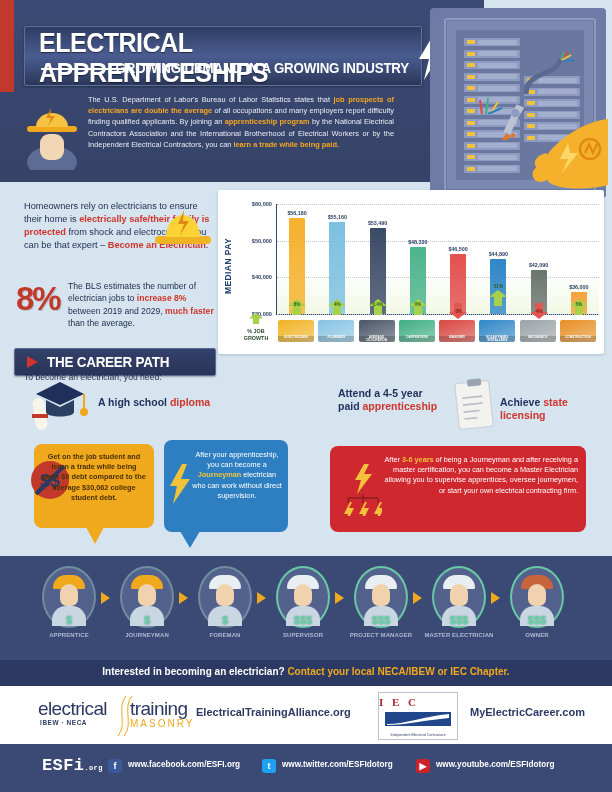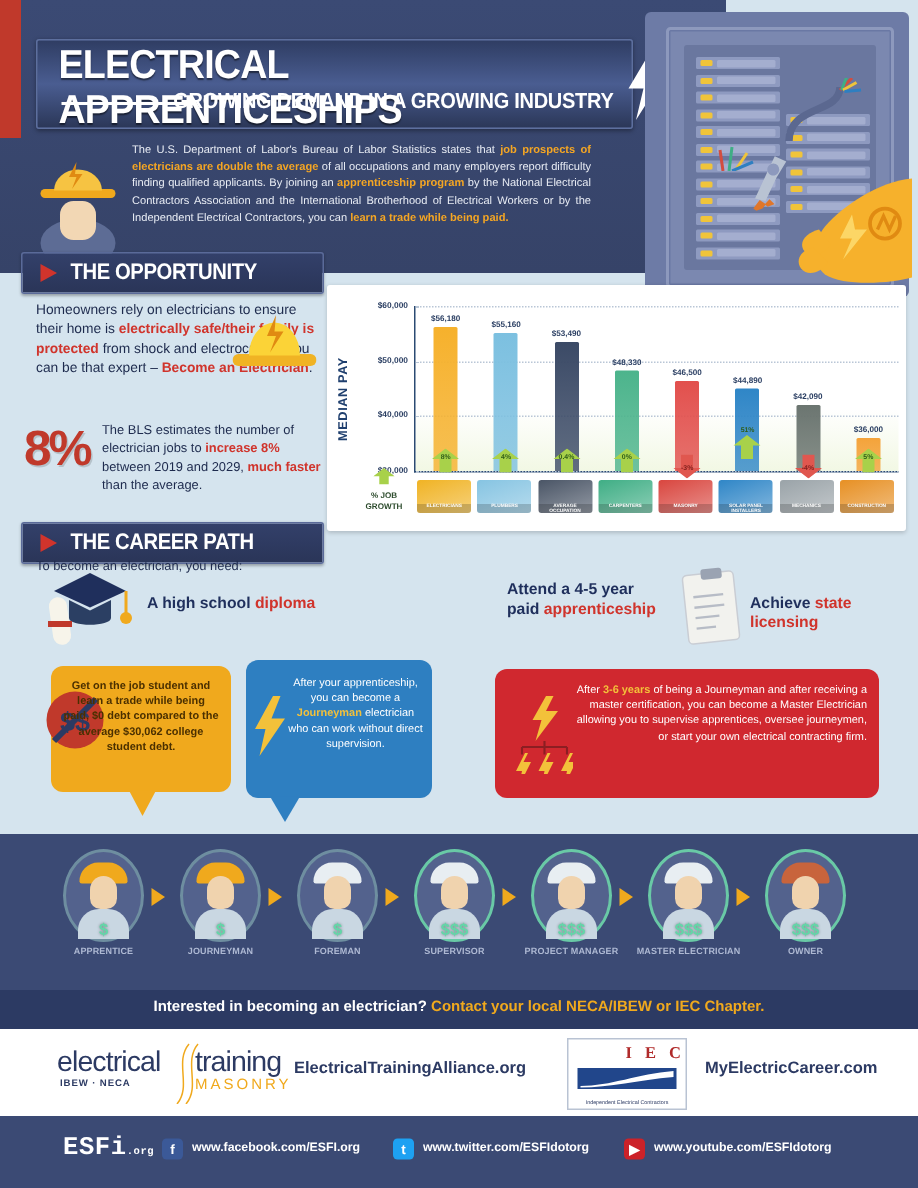--- a/index.html
+++ b/index.html
@@ -125,21 +125,21 @@
   .cta .t{position:absolute;left:0;right:0;top:6px;text-align:center;font-size:10px;font-weight:bold;color:#fff;}
   .cta .t .o{color:#f0a91d;}
   .logos{position:absolute;left:0;top:686px;width:612px;height:58px;background:#fff;}
   .eta{position:absolute;left:38px;top:8px;width:160px;height:40px;}
   .eta .w1{position:absolute;left:0;top:4px;font-size:19px;color:#2c3a63;letter-spacing:-.6px;}
   .eta .w2{position:absolute;left:92px;top:4px;font-size:19px;color:#2c3a63;letter-spacing:-.6px;}
   .eta .w3{position:absolute;left:92px;top:24px;font-size:10px;color:#f0a91d;letter-spacing:2px;}
   .eta .w0{position:absolute;left:2px;top:25px;font-size:6.4px;font-weight:bold;color:#2c3a63;letter-spacing:.6px;}
   .etaurl{position:absolute;left:196px;top:20px;font-size:11px;font-weight:bold;color:#2c3a63;}
   .iec{position:absolute;left:378px;top:6px;width:78px;height:46px;border:1px solid #b9c3d3;background:#fff;}
-  .iec .i1{position:absolute;left:0;right:0;top:3px;text-align:right;font-size:11px;font-weight:bold;
+  .iec .i1{position:absolute;left:0;right:0;top:3px;text-align:left;font-size:11px;font-weight:bold;
     color:#b02a2a;font-family:"Liberation Serif",serif;letter-spacing:3px;}
   .iec .i2{position:absolute;left:6px;right:6px;top:19px;height:14px;background:#21468b;}
   .iec .i3{position:absolute;left:0;right:0;bottom:2px;text-align:center;font-size:3.6px;
     color:#2c3a63;line-height:4.4px;}
   .iecurl{position:absolute;left:470px;top:20px;font-size:11px;font-weight:bold;color:#2c3a63;}
 
   .social{position:absolute;left:0;top:744px;width:612px;height:48px;background:#3b4a74;}
   .esfi{position:absolute;left:42px;top:12px;font-size:17px;font-weight:bold;color:#fff;
     font-family:Liberation Mono, monospace;letter-spacing:.4px;}
   .esfi .sm{font-size:7px;}
@@ -228,24 +228,20 @@
         <path d="M92 16 C70 18 46 34 34 48 C26 58 24 72 34 80 C46 88 78 86 92 82 Z" fill="#f6b12c"></path>
         <path d="M30 50 C22 52 16 58 20 64 C24 70 34 66 38 60 Z" fill="#f6b12c"></path>
         <path d="M26 62 C18 64 14 70 18 76 C23 82 32 78 36 72 Z" fill="#f6b12c"></path>
         <path d="M52 40 L44 56 L52 56 L46 70 L62 50 L54 50 Z" fill="#fcd666"></path>
         <circle cx="74" cy="46" r="10" fill="none" stroke="#e08a12" stroke-width="2.5"></circle>
         <path d="M69 50 l4 -9 l4 9 l4 -9" stroke="#e08a12" stroke-width="2.2" fill="none"></path>
       </svg>
     </div>
   </div>
 
-  <div class="sec-head" style="left:14px;top:168px;width:200px">
-    <div class="tri"></div>
-    <div class="txt">THE OPPORTUNITY</div>
-  </div>
 
   <div class="opp-body">
     <span>Homeowners rely on electricians to ensure their home is </span><span class="r">electrically safe/their family is protected</span><span> from shock and electrocution. You can be that expert – </span><span class="r">Become an Electrician</span><span>.</span>
   </div>
 
   <svg class="hardhat-opp" viewBox="0 0 56 46">
     <path d="M4 36 h48 a4 4 0 0 1 0 8 H4 a4 4 0 0 1 0 -8z" fill="#f0b324"></path>
     <path d="M11 37 a17 22 0 0 1 34 0z" fill="#fbd337"></path>
     <path d="M29 10 l-6 14 h6 l-4 11 9 -14 h-6 z" fill="#e08a12"></path>
   </svg>

